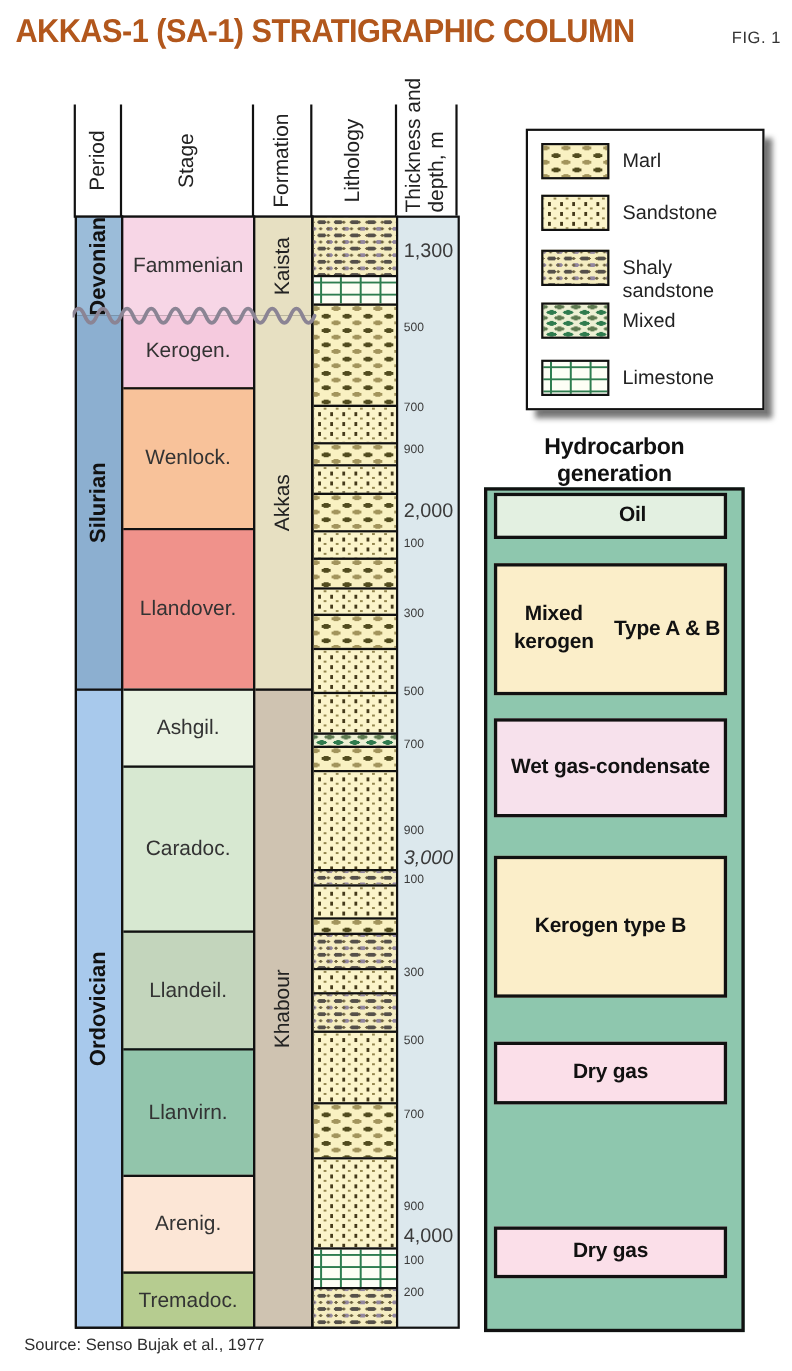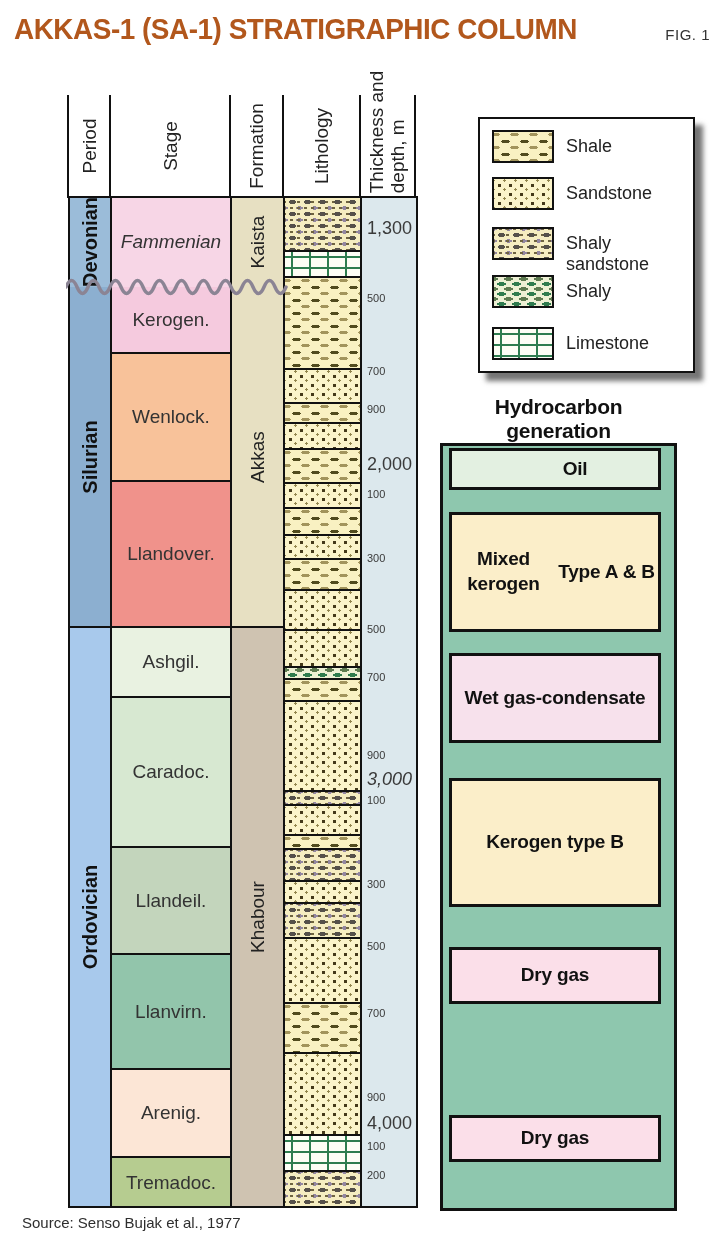--- a/index.html
+++ b/index.html
@@ -91,21 +91,21 @@
 
   <div class="colbox" id="col-period" style="left:68px;width:44px;">
       <div class="seg" style="top: -2px; height: 91px; background: rgb(155, 188, 217);"></div>
       <div class="rot b" style="left: 50%; top: 43.5px;">Devonian</div>
       <div class="seg" style="top: 89px; height: 339px; background: rgb(140, 175, 208);"></div>
       <div class="rot b" style="left: 50%; top: 258.5px;">Silurian</div>
       <div class="seg line" style="top: 428px; height: 582px; background: rgb(168, 201, 236);"></div>
       <div class="rot b" style="left: 50%; top: 719px;">Ordovician</div>
     </div>
   <div class="colbox" id="col-stage" style="left:110px;width:122px;">
-      <div class="seg" style="top: -2px; height: 91px; background: rgb(247, 214, 230); font-style: italic;">
+      <div class="seg" style="top: -2px; height: 91px; background: rgb(247, 214, 230);">
         <div class="seg-label">Fammenian</div>
       </div>
       <div class="seg" style="top: 89px; height: 65px; background: rgb(245, 202, 222);">
         <div class="seg-label">Kerogen.</div>
       </div>
       <div class="seg line" style="top: 154px; height: 128px; background: rgb(248, 194, 154);">
         <div class="seg-label">Wenlock.</div>
       </div>
       <div class="seg line" style="top: 282px; height: 146px; background: rgb(240, 146, 139);">
         <div class="seg-label">Llandover.</div>
@@ -187,27 +187,27 @@
       <div class="depth" style="top: 939px;">100</div>
       <div class="depth" style="top: 968px;">200</div>
     </div>
 
   <svg class="wave-svg" width="222" height="30" viewBox="0 0 222 30">
     <path id="wave-path" d="M0,15 q5.5,-13 11,0 t11,0 t11,0 t11,0 t11,0 t11,0 t11,0 t11,0 t11,0 t11,0 t11,0 t11,0 t11,0 t11,0 t11,0 t11,0 t11,0 t11,0 t11,0 t11,0" fill="none" stroke="#8b8494" stroke-width="3.5" stroke-linecap="round"></path>
   </svg>
 
   <div class="abs legendbox" id="legend-box">
       <div class="sw pat-shale" style="top: 11px;"></div>
-      <div class="sw-label" style="top: 17px;">Shale</div>
+      <div class="sw-label" style="top: 17px;">Marl</div>
       <div class="sw pat-sandstone" style="top: 58px;"></div>
       <div class="sw-label" style="top: 64px;">Sandstone</div>
       <div class="sw pat-shaly-sandstone" style="top: 108px;"></div>
       <div class="sw-label" style="top: 114px;">Shaly sandstone</div>
       <div class="sw pat-marl" style="top: 156px;"></div>
-      <div class="sw-label" style="top: 162px;">Shaly</div>
+      <div class="sw-label" style="top: 162px;">Mixed</div>
       <div class="sw pat-limestone" style="top: 208px;"></div>
       <div class="sw-label" style="top: 214px;">Limestone</div>
     </div>
 
   <div class="abs hc-title">Hydrocarbon generation</div>
   <div class="abs hc-col" id="hc-col" style="background: rgb(142, 199, 174);">
       <div class="hc-zone" style="top: 2px; height: 42px; background: rgb(227, 240, 225); padding-left: 40px;">
         <span style="display: block; width: 100%;">Oil</span>
       </div>
       <div class="hc-zone" style="top: 66px; height: 120px; background: rgb(251, 238, 201);">

